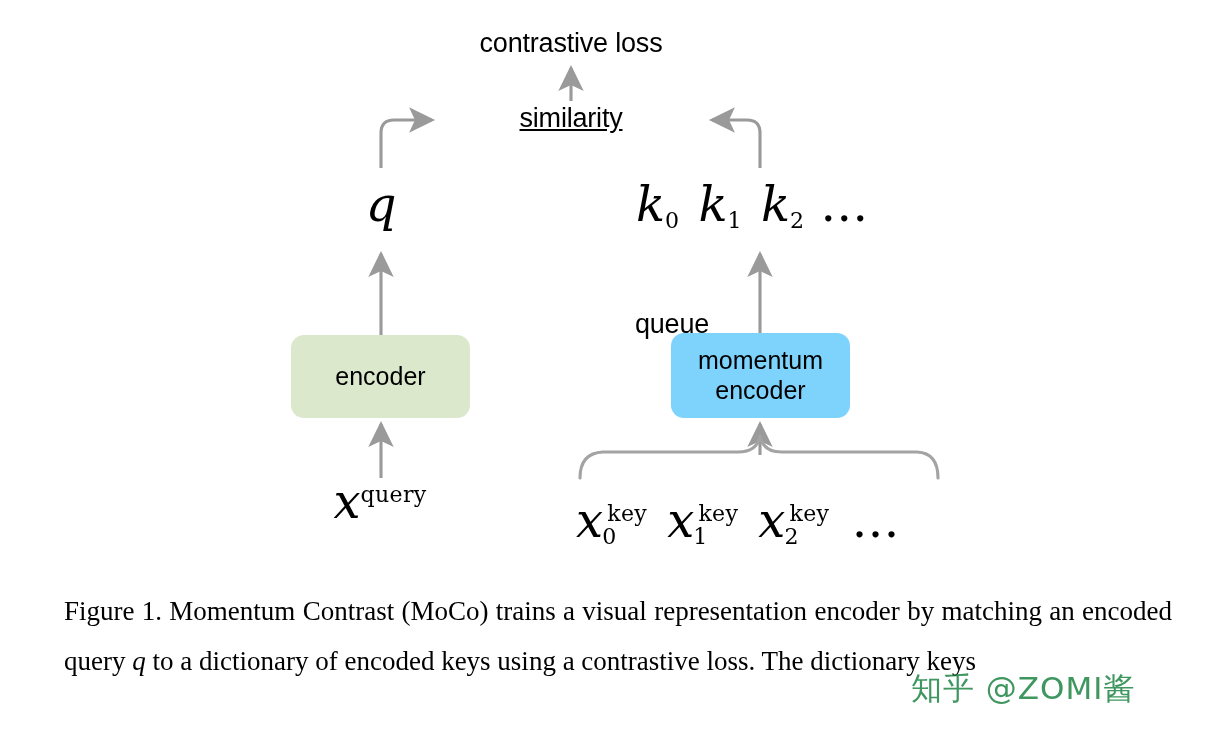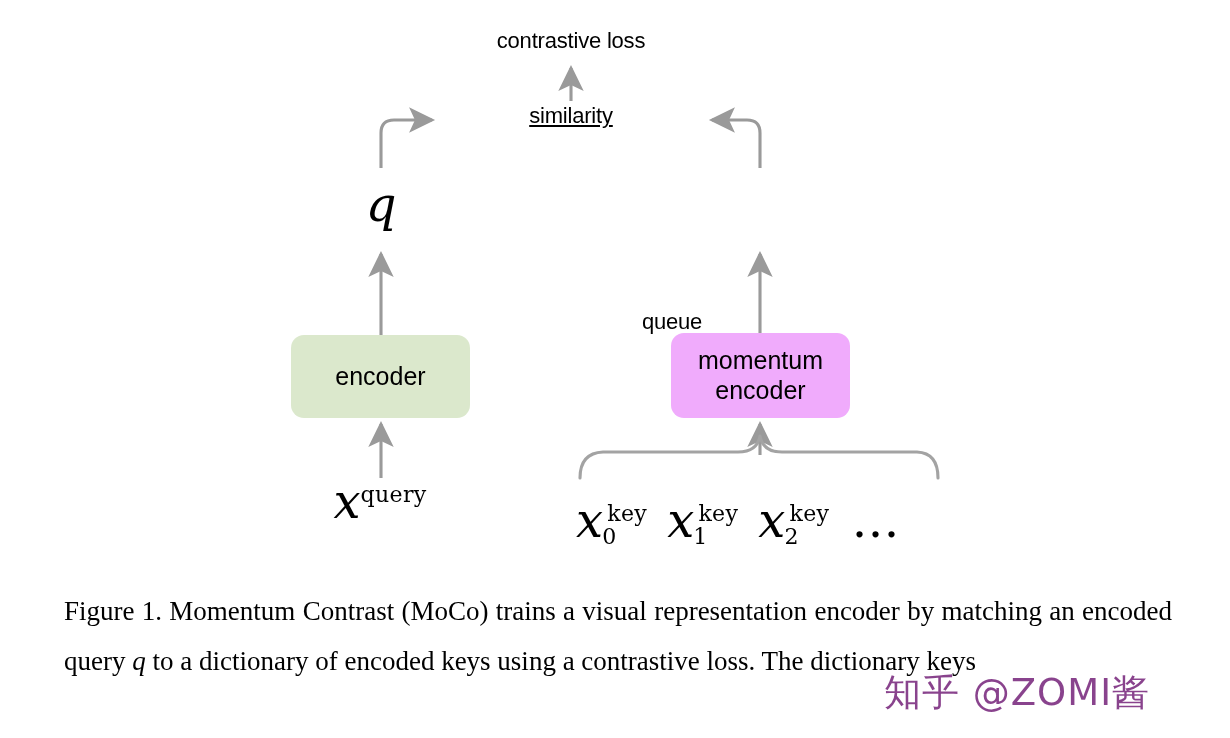--- a/index.html
+++ b/index.html
@@ -30,21 +30,21 @@
     white-space: nowrap;
     line-height: 1;
   }
   .center-x {
     transform: translateX(-50%);
   }
 
   
   .sans-label {
     font-family: "Liberation Sans", sans-serif;
-    font-size: 22px;
+    font-size: 27px;
     color: #000000;
     letter-spacing: -0.2px;
   }
 
   
   .math {
     font-family: "DejaVu Serif", "Liberation Serif", serif;
     font-style: italic;
     color: #000000;
   }
@@ -92,25 +92,25 @@
     text-align: justify;
     text-justify: inter-word;
   }
   #caption .q-italic {
     font-style: italic;
   }
 
   
   #watermark {
     position: absolute;
-    left: 884px;
+    left: 911px;
     top: 668px;
     font-family: "DejaVu Sans", sans-serif;
-    font-size: 37px;
-    color: #701a75;
+    font-size: 31px;
+    color: #15803d;
     opacity: 0.82;
     letter-spacing: 1px;
     pointer-events: none;
   }
 </style>
 </head>
 <body>
 
 <div id="figure-canvas">
 
@@ -159,28 +159,31 @@
                Q938,453 938,478" stroke="#a3a3a3" stroke-width="3.1" fill="none" stroke-linecap="round" stroke-linejoin="round"></path>
     </g>
   </svg>
 
   <div class="node center-x sans-label" style="left:571px; top:30px;">contrastive loss</div>
 
   <div class="node center-x sans-label" style="left:571px; top:105px;text-decoration:underline;">similarity</div>
 
   <div class="node center-x math math-big" style="left:381px; top:180px;">q</div>
 
+  <div class="node math math-big" style="left:636px; top:180px;">
+    <span><span>k</span><span class="sub">0</span></span><span style="display:inline-block;width:19px;"></span><span><span>k</span><span class="sub">1</span></span><span style="display:inline-block;width:19px;"></span><span><span>k</span><span class="sub">2</span></span><span style="display:inline-block;width:16px;"></span><span class="ellipsis">…</span>
+  </div>
 
   <div class="node center-x sans-label" style="left:672px; top:263px;margin-top:48px;">queue</div>
 
   <div class="box" style="left:291px; top:335px; width:179px; height:83px; background:#dbe8cc;">
     <span>encoder</span>
   </div>
 
-  <div class="box" style="left:671px; top:333px; width:179px; height:85px; background:#f0abfc; flex-direction:column;">
+  <div class="box" style="left:671px; top:333px; width:179px; height:85px; background:#7dd3fc; flex-direction:column;">
     <span>momentum</span>
     <span>encoder</span>
   </div>
 
   <div class="node center-x math math-big" style="left:380px; top:477px;"><span>x</span><span class="sup">query</span></div>
 
   <div class="node math math-big" style="left:576px; top:496px;">
     <span><span>x</span><span class="sub" style="margin-left:-0.04em;">0</span><span class="sup" style="margin-left:-0.42em;">key</span></span><span style="display:inline-block;width:20px;"></span><span><span>x</span><span class="sub" style="margin-left:-0.04em;">1</span><span class="sup" style="margin-left:-0.42em;">key</span></span><span style="display:inline-block;width:20px;"></span><span><span>x</span><span class="sub" style="margin-left:-0.04em;">2</span><span class="sup" style="margin-left:-0.42em;">key</span></span><span style="display:inline-block;width:22px;"></span><span class="ellipsis">…</span>
   </div>
 </div>

